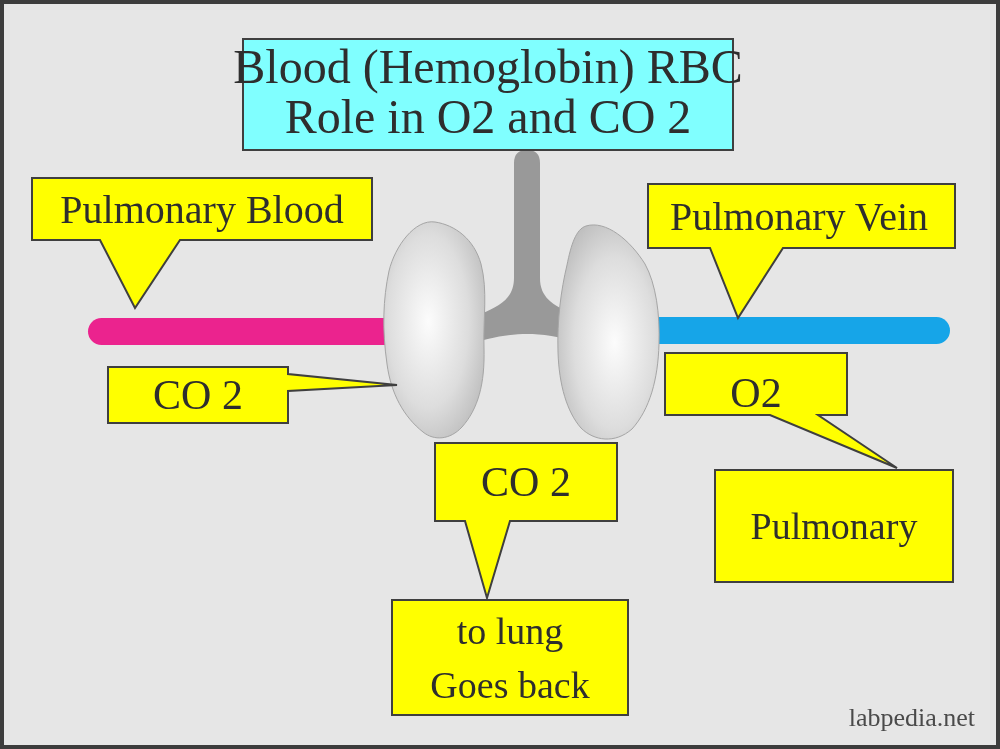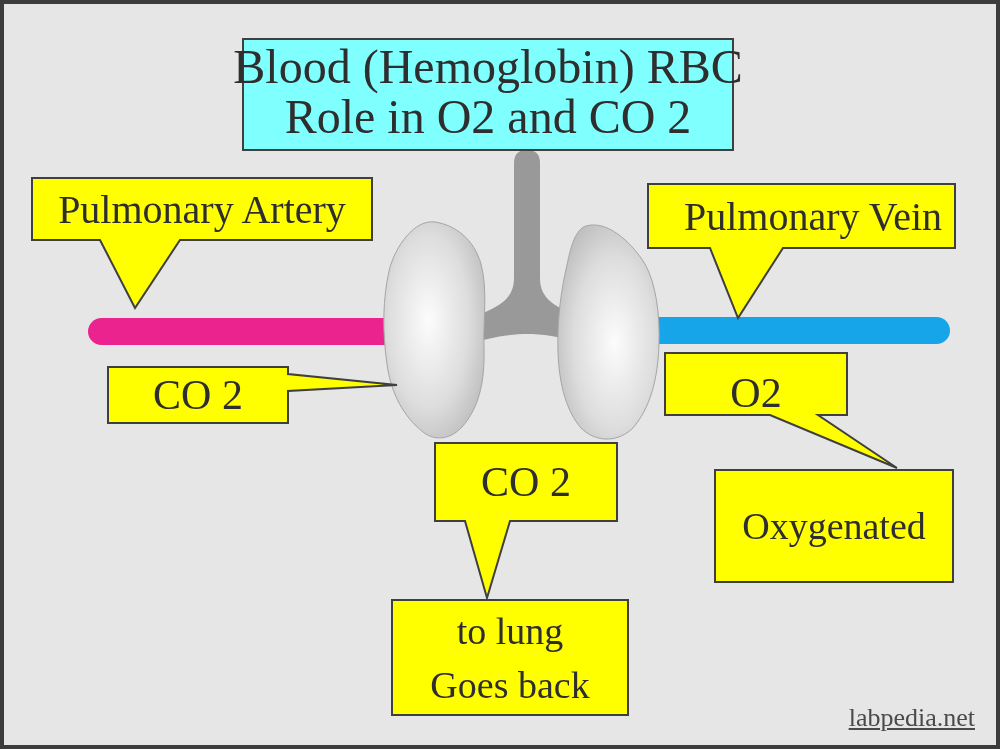--- a/index.html
+++ b/index.html
@@ -45,27 +45,27 @@
     justify-content: center;
     text-align: center;
     z-index: 2;
     white-space: nowrap;
   }
   .lbl.two-line {
     flex-direction: column;
   }
   #title-label        { left: 243px; top: 39px;  width: 490px; height: 92px; font-size: 48px; line-height: 50px; margin-top: 7px; }
   #artery-label       { left: 32px;  top: 178px; width: 340px; height: 62px;  font-size: 40px; }
-  #vein-label         { left: 648px; top: 184px; width: 302px; height: 64px;  font-size: 40px; padding-left: 14px; }
+  #vein-label         { left: 648px; top: 184px; width: 302px; height: 64px;  font-size: 40px; }
   #co2-artery-label   { left: 108px; top: 367px; width: 180px; height: 56px;  font-size: 42px; }
   #o2-label           { left: 665px; top: 362px; width: 182px; height: 62px;  font-size: 42px; }
   #co2-lung-label     { left: 435px; top: 443px; width: 182px; height: 78px;  font-size: 42px; }
   #oxygenated-label   { left: 715px; top: 470px; width: 238px; height: 112px; font-size: 38px; line-height: 54px; }
   #goes-back-label    { left: 392px; top: 600px; width: 236px; height: 115px; font-size: 38px; line-height: 54px; }
-  #watermark-label    { left: 690px; top: 698px; width: 285px; height: 40px;  font-size: 26px; justify-content: flex-end; color: #4A4A4A; text-decoration: underline; }
+  #watermark-label    { left: 690px; top: 698px; width: 285px; height: 40px;  font-size: 26px; justify-content: flex-end; color: #4A4A4A; }
 </style>
 </head>
 <body>
 
 <div class="frame">
 
   <svg class="art" width="1000" height="749" viewBox="0 0 1000 749">
     <defs>
       <radialGradient id="lungL" cx="0.44" cy="0.46" r="0.8">
         <stop offset="0" stop-color="#FCFCFC"></stop>
@@ -106,32 +106,32 @@
     <rect class="outlined" x="715" y="470" width="238" height="112" fill="#FFFF00"></rect>
 
     <rect class="outlined" x="392" y="600" width="236" height="115" fill="#FFFF00"></rect>
   </svg>
 
   <div class="lbl two-line" id="title-label">
     <span>Blood (Hemoglobin) RBC</span>
     <span>Role in O2 and CO 2</span>
   </div>
 
-  <div class="lbl" id="artery-label">Pulmonary Artery</div>
+  <div class="lbl" id="artery-label">Pulmonary Blood</div>
 
   <div class="lbl" id="vein-label">Pulmonary Vein</div>
 
   <div class="lbl" id="co2-artery-label">CO 2</div>
 
   <div class="lbl" id="o2-label">O2</div>
 
   <div class="lbl" id="co2-lung-label">CO 2</div>
 
   <div class="lbl two-line" id="oxygenated-label">
-    <span>Oxygenated</span>
+    <span>Pulmonary</span>
   </div>
 
   <div class="lbl two-line" id="goes-back-label">
     <span>to lung</span>
     <span>Goes back</span>
   </div>
 
   <div class="lbl" id="watermark-label">labpedia.net</div>
 
   <div class="frame-border"></div>

